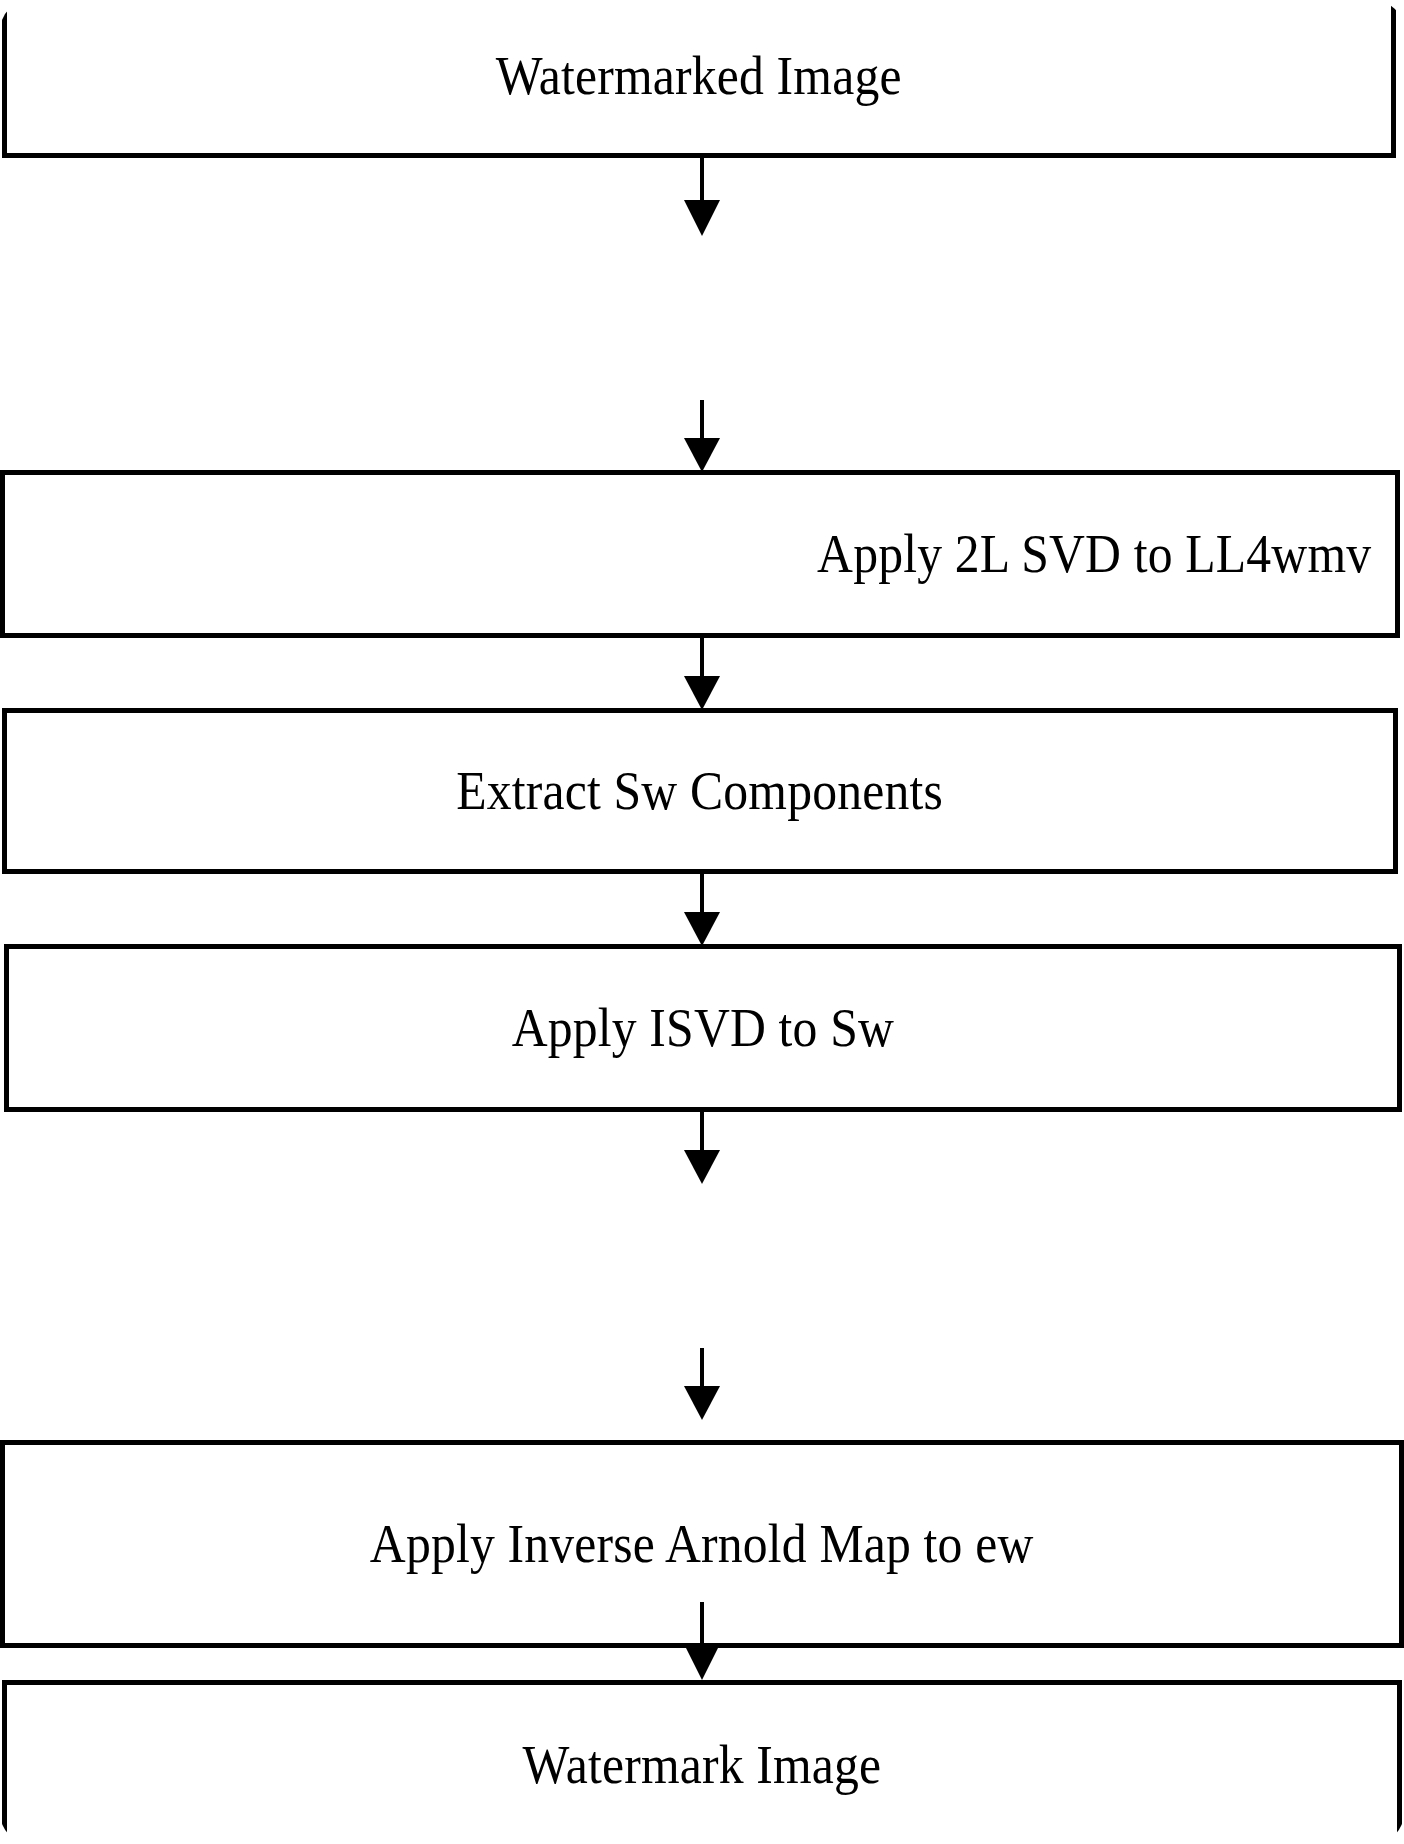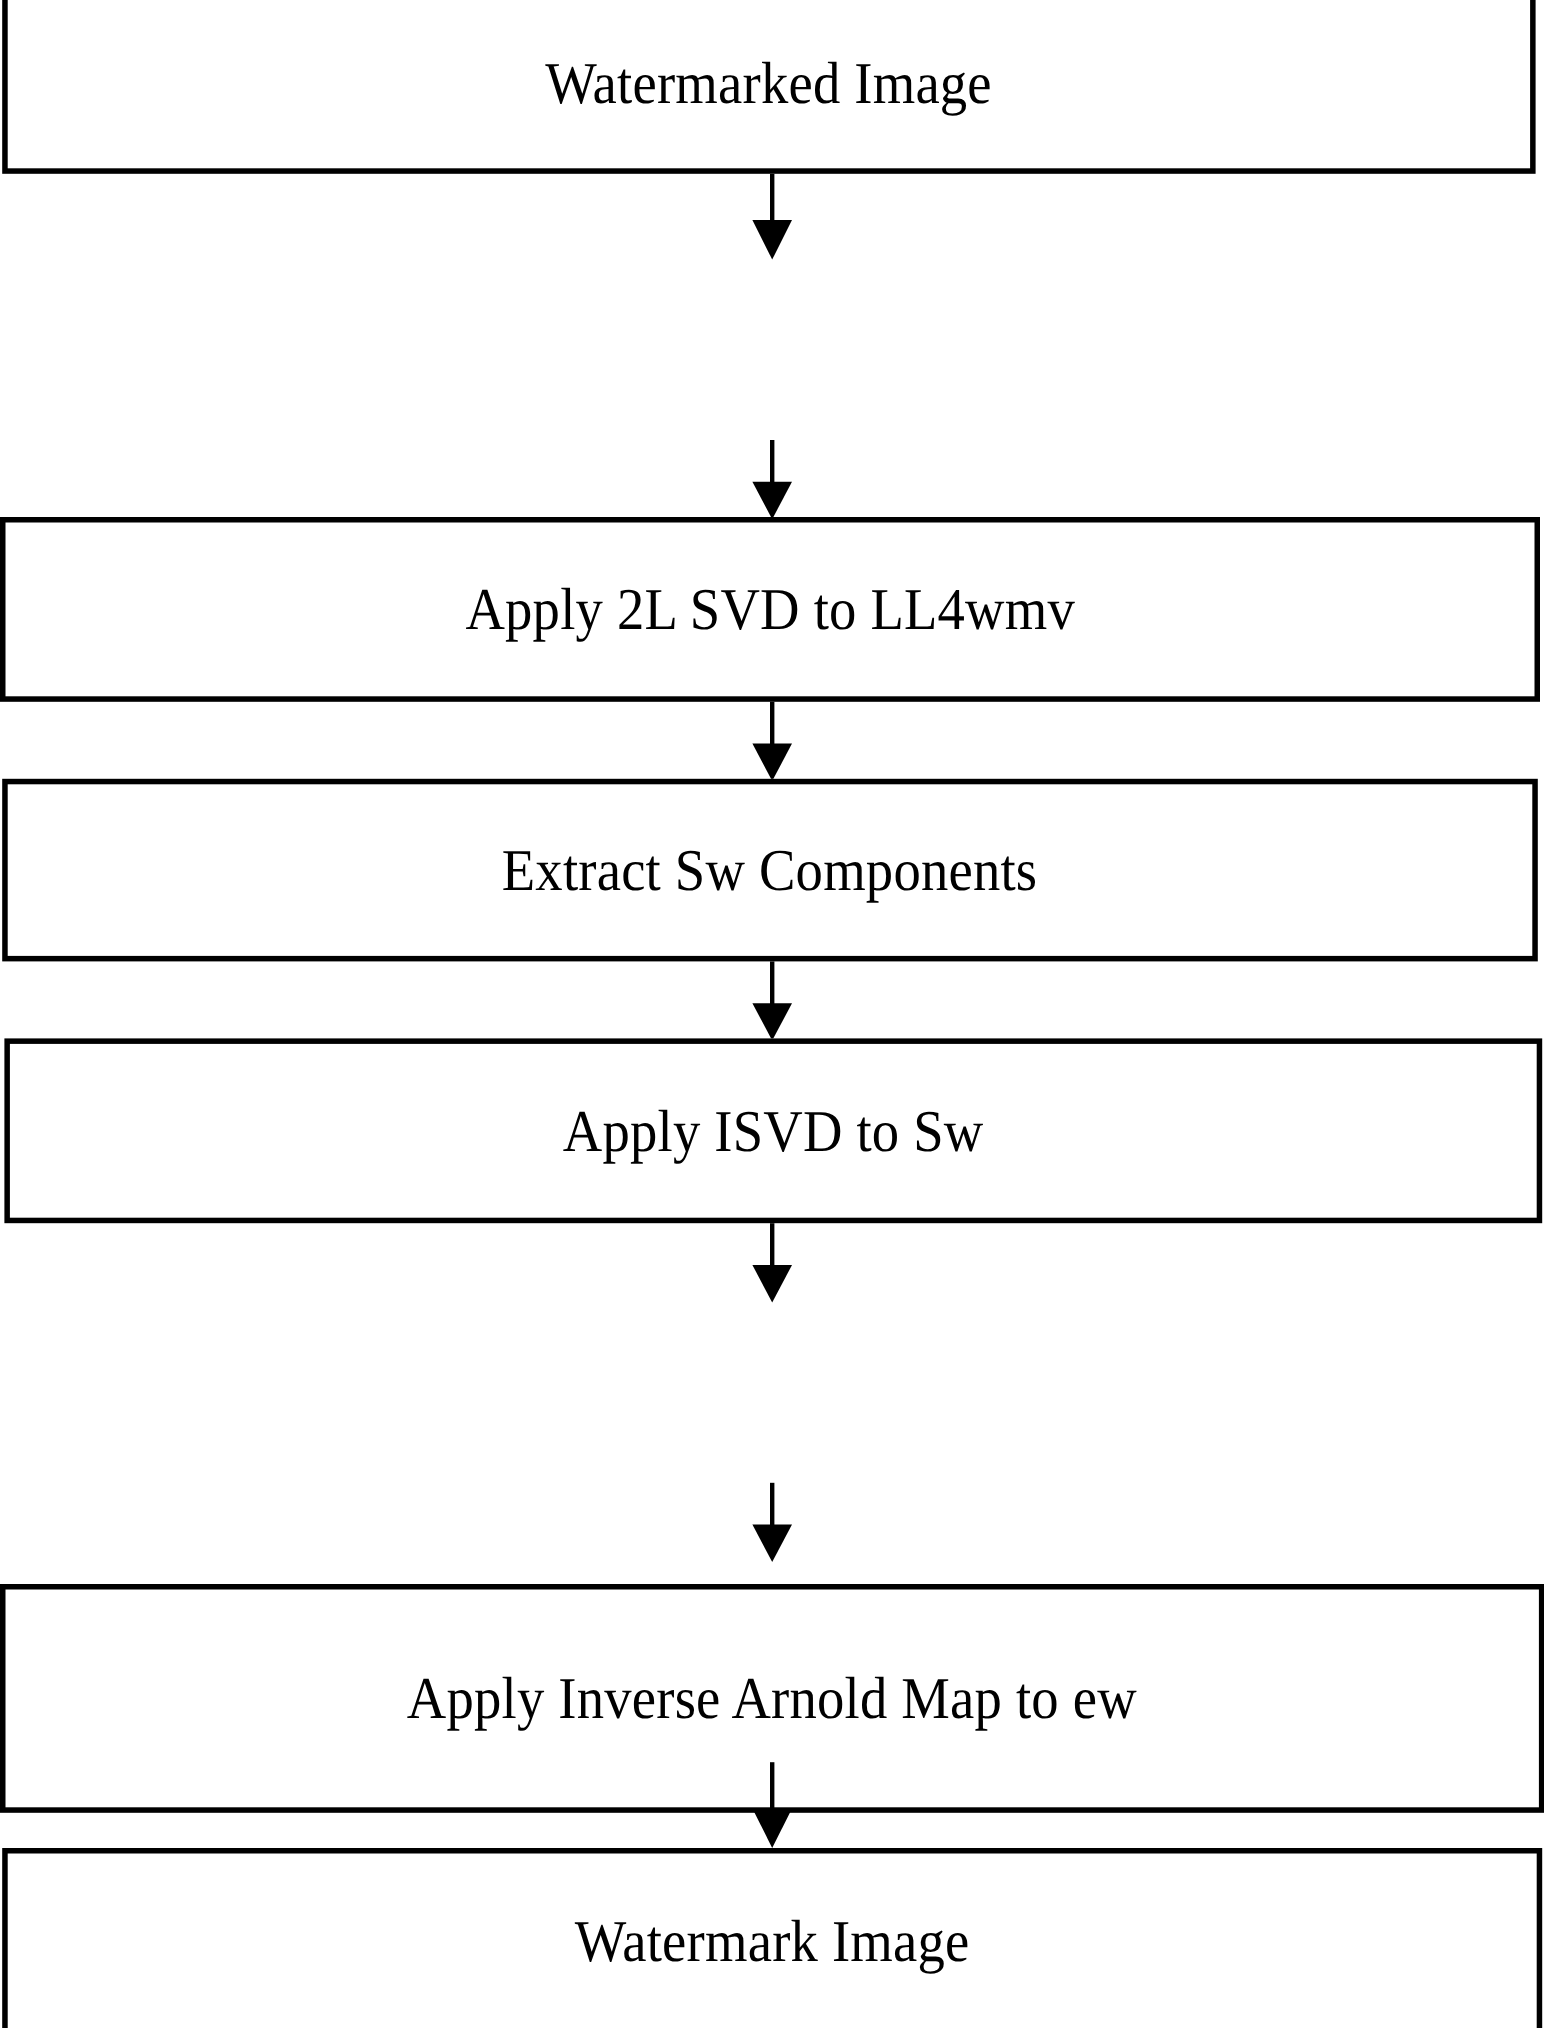--- a/index.html
+++ b/index.html
@@ -10,20 +10,21 @@
   }
   body {
     font-family: "Liberation Serif", "DejaVu Serif", serif;
   }
   #flowchart {
     position: relative;
     width: 1404px;
     height: 1844px;
     background: #ffffff;
     overflow: hidden;
+    border-radius: 31px;
   }
   .node {
     position: absolute;
     box-sizing: border-box;
     background: #ffffff;
     border: 5px solid #000000;
     display: flex;
     align-items: center;
     justify-content: center;
   }
@@ -67,21 +68,21 @@
   </div>
 
 
   <div class="edge" style="left:680px; top:400px; height:72px;">
     <svg viewBox="0 0 44 72" preserveAspectRatio="none">
       <line x1="22" y1="0" x2="22" y2="42" stroke="#000" stroke-width="4"></line>
       <polygon points="4,38 40,38 22,72" fill="#000"></polygon>
     </svg>
   </div>
 
-  <div class="node" style="left:0px; top:470px; width:1400px; height:168px;">
+  <div class="node" style="left:0px; top:470px; width:1400px; height:168px;justify-content:flex-end;">
     <span class="node-label">Apply 2L SVD to LL4wmv</span>
   </div>
 
   <div class="edge" style="left:680px; top:638px; height:72px;">
     <svg viewBox="0 0 44 72" preserveAspectRatio="none">
       <line x1="22" y1="0" x2="22" y2="42" stroke="#000" stroke-width="4"></line>
       <polygon points="4,38 40,38 22,72" fill="#000"></polygon>
     </svg>
   </div>
 

